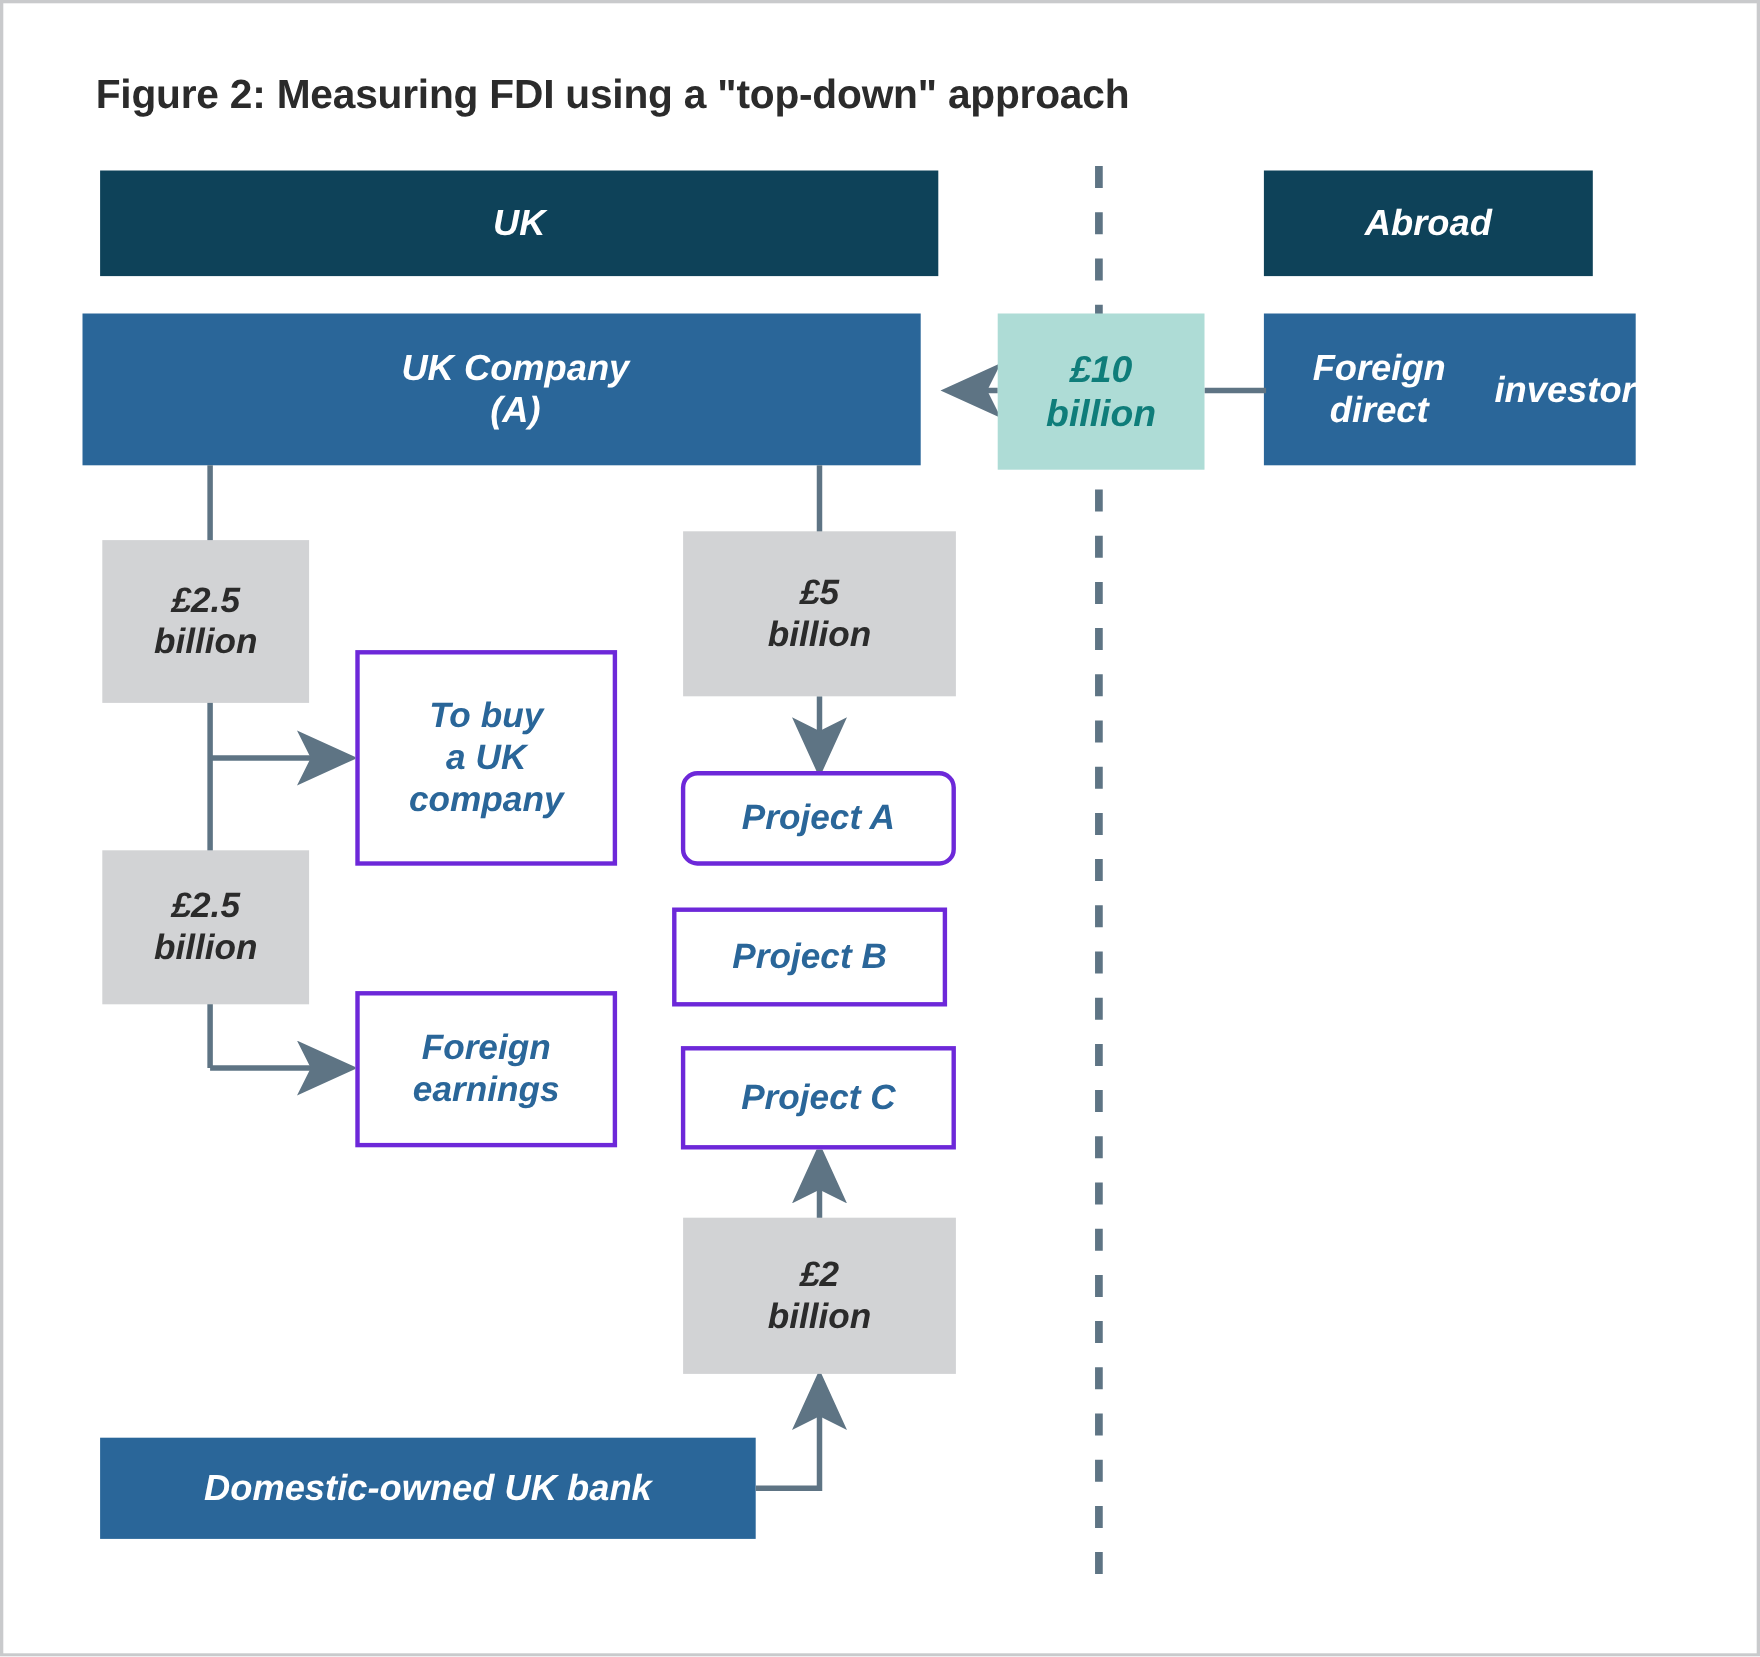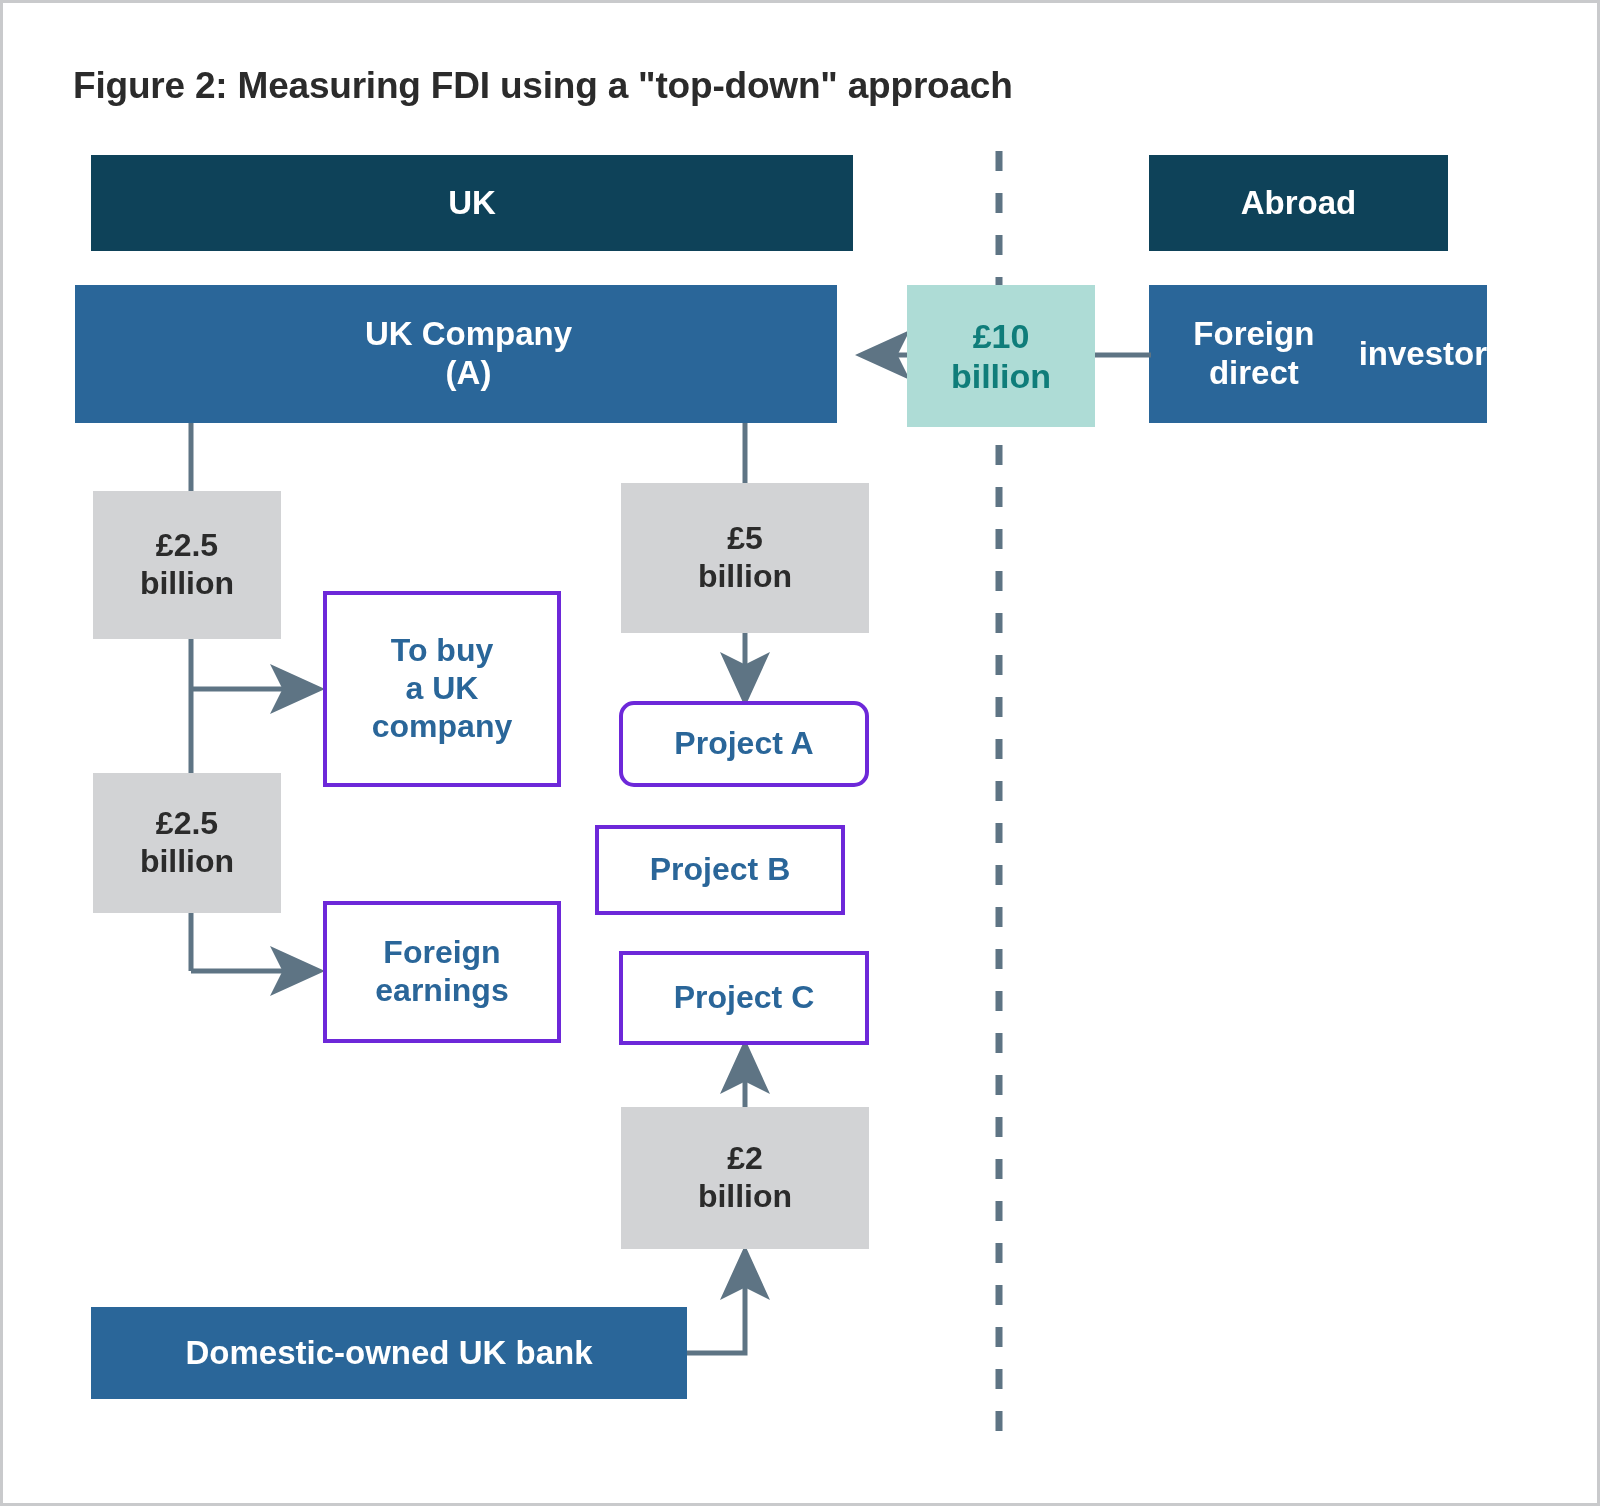--- a/index.html
+++ b/index.html
@@ -14,36 +14,37 @@
     position: relative;
     width: 1600px;
     height: 1506px;
     background: #ffffff;
     box-sizing: border-box;
     border: 3px solid #c9cacc;
     overflow: hidden;
   }
   #figure-title {
     position: absolute;
-    left: 70px;
+    left: 84px;
     top: 62px;
     font-size: 37px;
     font-weight: bold;
     color: #2b2b2b;
     letter-spacing: -0.2px;
     white-space: nowrap;
   }
   .node {
     position: absolute;
     box-sizing: border-box;
     display: flex;
     align-items: center;
     justify-content: center;
     text-align: center;
     line-height: 1.18;
+    font-style: italic;
   }
   .band {
     background: #0e4259;
     color: #ffffff;
     font-weight: bold;
     font-size: 33px;
   }
   .solid-blue {
     background: #2a6699;
     color: #ffffff;
@@ -181,21 +182,21 @@
 
   <div class="node outline-blue" style="left:320px; top:898px; width:238px; height:142px; flex-direction:column;">
     <span>Foreign</span>
     <span>earnings</span>
   </div>
 
   <div class="node outline-blue" style="left:616px; top:698px; width:250px; height:86px;border-radius:15px;">
     <span>Project A</span>
   </div>
 
-  <div class="node outline-blue" style="left:592px; top:822px; width:250px; height:90px;">
+  <div class="node outline-blue" style="left:608px; top:822px; width:250px; height:90px;">
     <span>Project B</span>
   </div>
 
   <div class="node outline-blue" style="left:616px; top:948px; width:250px; height:94px;">
     <span>Project C</span>
   </div>
 
 </div>
 
 </body></html>

